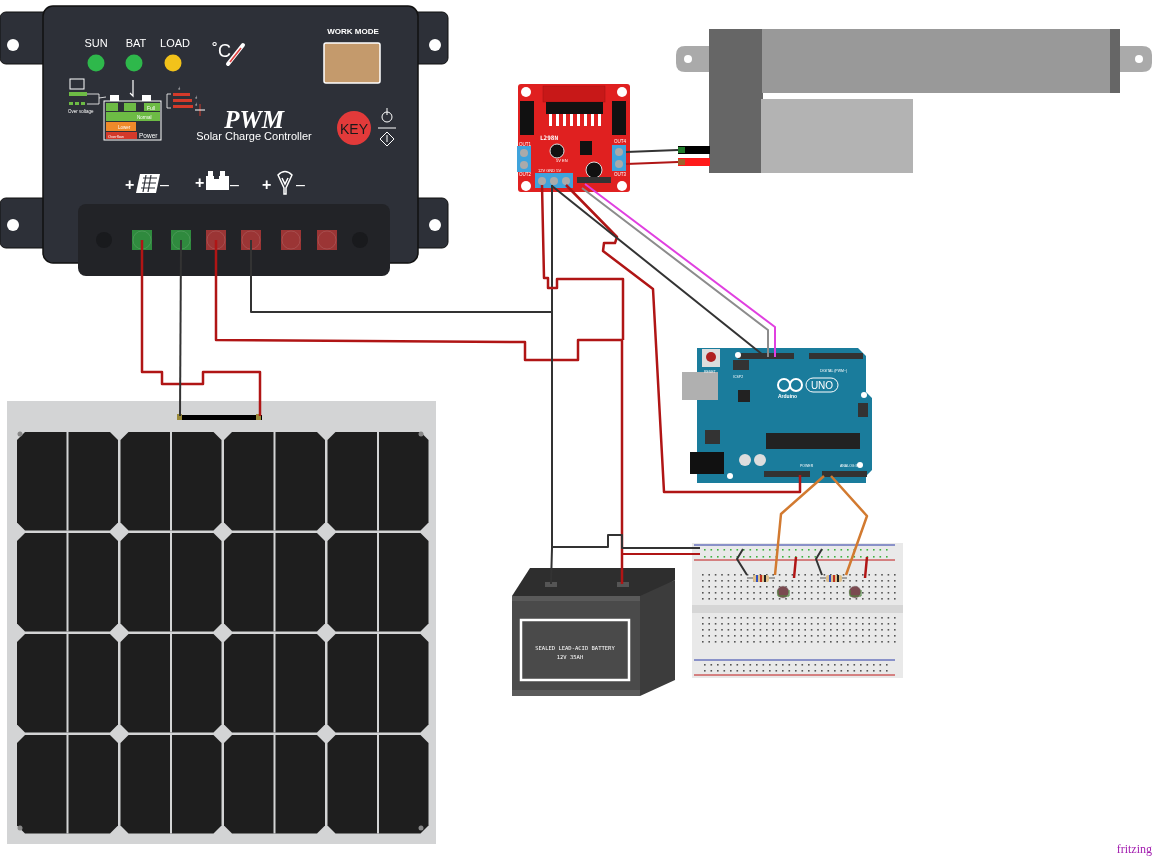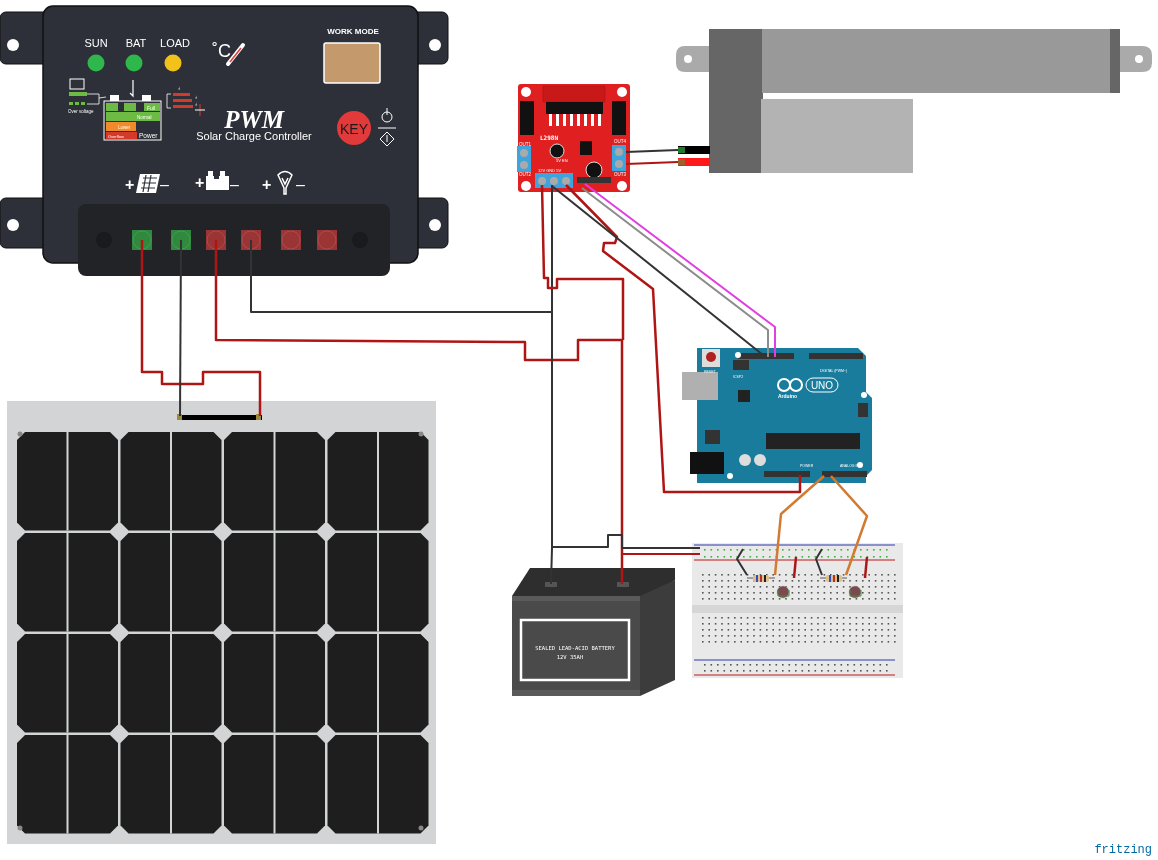--- a/index.html
+++ b/index.html
@@ -1,21 +1,21 @@
 <!DOCTYPE html>
 <html><head>
 <meta charset="utf-8">
 <style>
   html, body { margin:0; padding:0; background:#ffffff; }
   body { width:1158px; height:860px; position:relative; overflow:hidden; font-family:"Liberation Sans", sans-serif; }
   #canvas { position:absolute; left:0; top:0; }
   .lbl { font-family:"Liberation Sans", sans-serif; }
   .mono { font-family:"DejaVu Sans Mono", monospace; }
   .serif { font-family:"Liberation Serif", serif; }
-  #watermark { position:absolute; right:6px; bottom:3px; color:#0369a1; font-family:Liberation Mono, monospace; font-size:12px; }
+  #watermark { position:absolute; right:6px; bottom:3px; color:#a21caf; font-family:Liberation Serif, serif; font-size:12px; }
 </style>
 </head>
 <body>
 
 <svg id="canvas" width="1158" height="860" viewBox="0 0 1158 860">
 
   <g>
     <rect x="0" y="12" width="448" height="52" rx="6" fill="#2d3038" stroke="#111" stroke-width="1"></rect>
     <rect x="0" y="198" width="448" height="50" rx="6" fill="#2d3038" stroke="#111" stroke-width="1"></rect>
     <circle cx="13" cy="45" r="6" fill="#fff"></circle>

